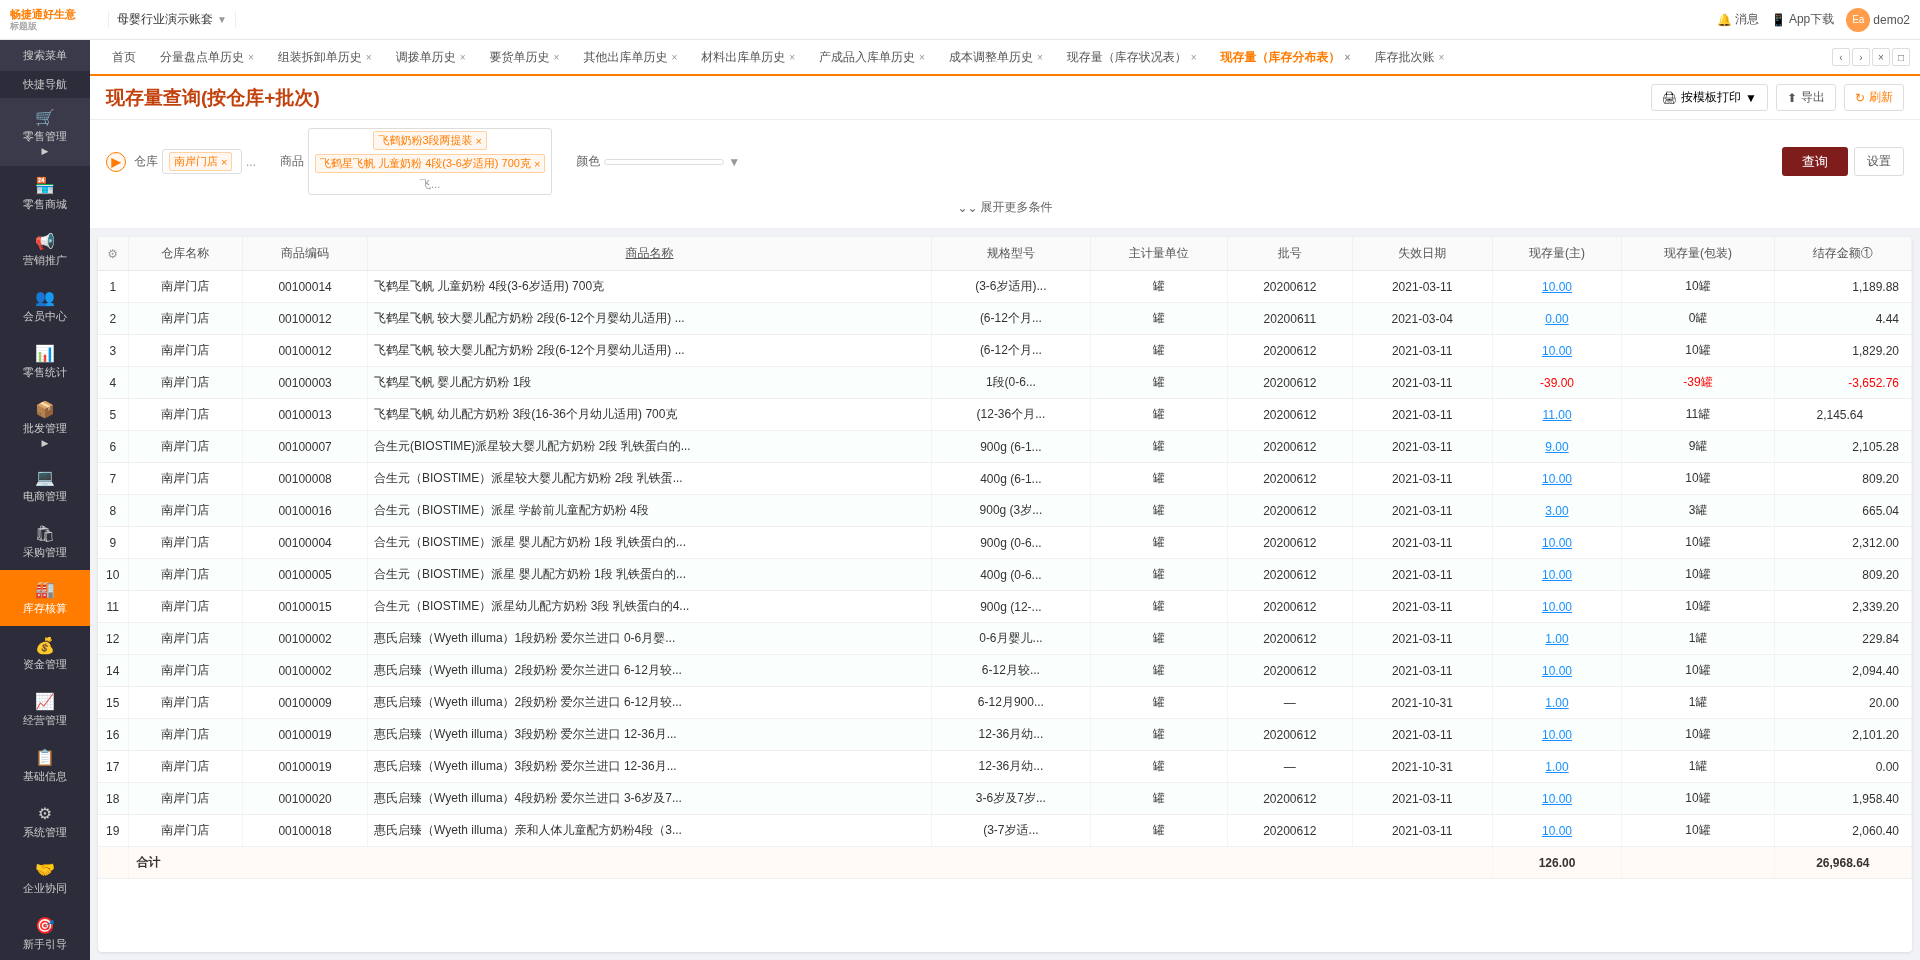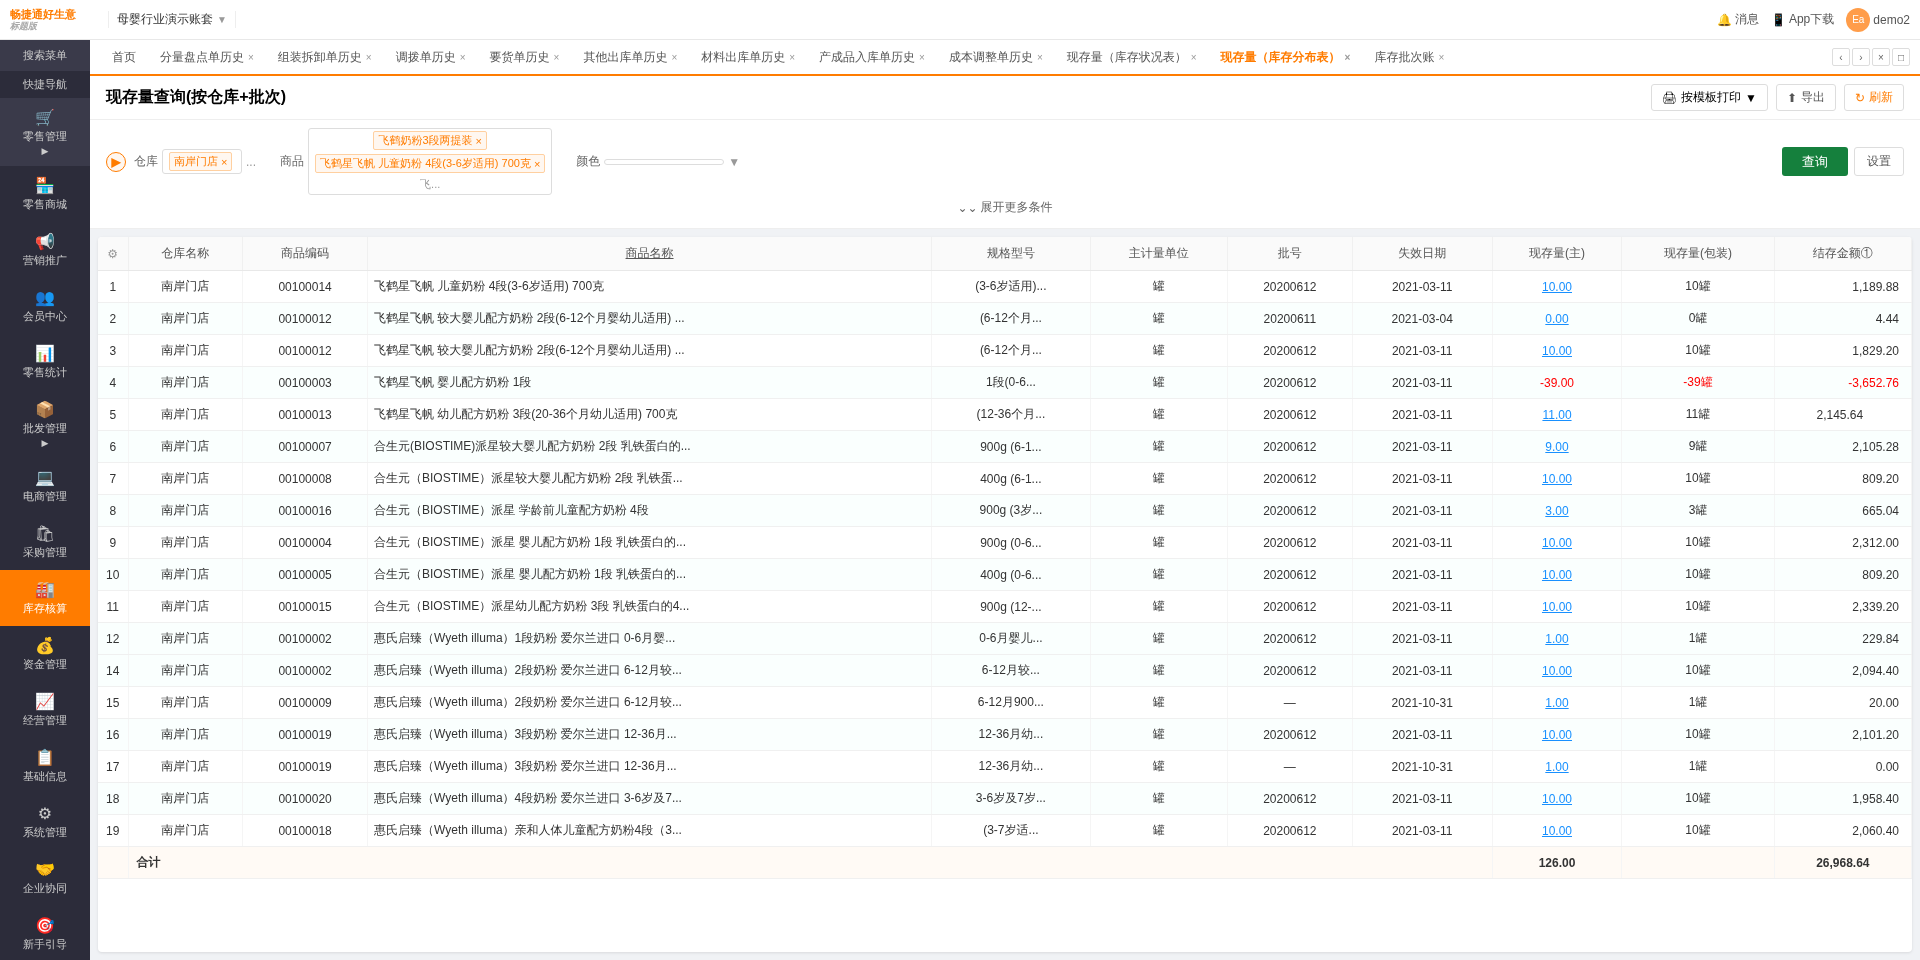--- a/index.html
+++ b/index.html
@@ -36,41 +36,41 @@
       padding: 0 10px; height: 36px; flex-shrink: 0; overflow: hidden;
     }
     .nav-tab { padding: 0 12px; height: 36px; display: flex; align-items: center; font-size: 12px; color: #555; cursor: pointer; white-space: nowrap; border-bottom: 2px solid transparent; margin-bottom: -2px; }
     .nav-tab.active { color: #ff7c00; border-bottom-color: #ff7c00; font-weight: bold; }
     .nav-tab .tab-close-x { margin-left: 4px; font-size: 10px; color: #999; }
     .nav-tabs-arrows { display: flex; align-items: center; gap: 2px; margin-left: auto; }
     .nav-arrow-btn { width: 18px; height: 18px; border: 1px solid #ddd; background: #fff; border-radius: 2px; display: flex; align-items: center; justify-content: center; cursor: pointer; font-size: 10px; color: #666; }
 
     
     .page-header { background: #fff; padding: 8px 16px; display: flex; align-items: center; justify-content: space-between; border-bottom: 1px solid #eee; flex-shrink: 0; }
-    .page-title { font-size: 16px; font-weight: bold; color: #000000; }
+    .page-title { font-size: 19px; font-weight: bold; color: #c2410c; }
     .page-actions { display: flex; align-items: center; gap: 8px; }
     .btn-template { background: #fff; border: 1px solid #ddd; border-radius: 3px; padding: 4px 10px; font-size: 12px; cursor: pointer; display: flex; align-items: center; gap: 4px; }
     .btn-export { background: #fff; border: 1px solid #ddd; border-radius: 3px; padding: 4px 10px; font-size: 12px; cursor: pointer; display: flex; align-items: center; gap: 4px; color: #555; }
     .btn-refresh { background: #fff; border: 1px solid #ddd; border-radius: 3px; padding: 4px 10px; font-size: 12px; cursor: pointer; display: flex; align-items: center; gap: 4px; color: #ff7c00; }
 
     
     .filter-area { background: #fff; padding: 8px 16px; border-bottom: 1px solid #eee; flex-shrink: 0; }
     .filter-row { display: flex; align-items: center; gap: 8px; flex-wrap: nowrap; }
     .filter-expand-btn { background: #fff7f0; border: 1px solid #ff7c00; border-radius: 50%; width: 20px; height: 20px; display: flex; align-items: center; justify-content: center; cursor: pointer; color: #ff7c00; font-size: 12px; font-weight: bold; }
     .filter-group { display: flex; align-items: center; gap: 4px; }
     .filter-label { font-size: 12px; color: #666; white-space: nowrap; }
     .filter-tag-box { display: flex; align-items: center; gap: 4px; min-width: 80px; max-width: 200px; border: 1px solid #ddd; border-radius: 3px; padding: 2px 6px; background: #fff; }
     .filter-tag { display: flex; align-items: center; background: #fff7f0; border: 1px solid #ffd0a0; border-radius: 2px; padding: 1px 4px; font-size: 11px; color: #ff7c00; }
     .filter-tag .tag-close { margin-left: 3px; cursor: pointer; }
     .filter-more { color: #999; font-size: 11px; cursor: pointer; }
     .filter-dots { color: #999; cursor: pointer; }
     .filter-expand-more { display: flex; align-items: center; justify-content: center; width: 100%; padding: 4px 0; }
     .expand-more-btn { color: #666; font-size: 12px; cursor: pointer; display: flex; align-items: center; gap: 3px; border: none; background: none; }
 
-    .btn-query { background: #15803d; color: #fff; border: none; border-radius: 3px; padding: 5px 20px; font-size: 13px; cursor: pointer; }
+    .btn-query { background: #7f1d1d; color: #fff; border: none; border-radius: 3px; padding: 5px 20px; font-size: 13px; cursor: pointer; }
     .btn-settings { background: #fff; border: 1px solid #ddd; border-radius: 3px; padding: 5px 12px; font-size: 12px; cursor: pointer; color: #555; }
 
     
     .table-area { flex: 1; overflow: auto; padding: 0; background: #fff; margin: 8px; border-radius: 4px; box-shadow: 0 1px 3px rgba(0,0,0,0.1); }
     .data-table { width: 100%; border-collapse: collapse; font-size: 12px; }
     .data-table th {
       background: #fafafa; border-bottom: 1px solid #e8e8e8; border-right: 1px solid #f0f0f0;
       padding: 8px 6px; text-align: center; white-space: nowrap; color: #555; font-weight: normal;
       position: sticky; top: 0; z-index: 2;
     }
@@ -86,21 +86,21 @@
     ::-webkit-scrollbar { width: 6px; height: 6px; }
     ::-webkit-scrollbar-thumb { background: #ccc; border-radius: 3px; }
   </style>
 </head>
 <body>
 
 <div class="top-bar">
   <div class="logo-area">
     <div class="logo-text">
       <div>畅捷通好生意</div>
-      <div style="font-size:9px;color:#aaa;font-style:italic;">标题版</div>
+      <div style="font-size:9px;color:#aaa;">标题版</div>
     </div>
   </div>
   <div style="display:flex;align-items:center;gap:4px;padding:0 8px;border-left:1px solid #eee;border-right:1px solid #eee;cursor:pointer;">
     <span style="font-size:12px;color:#333;">母婴行业演示账套</span>
     <span style="color:#999;font-size:10px;">▼</span>
   </div>
   <div class="top-right">
     <div class="top-right-item">
       <span>🔔</span>
       <span>消息</span>
@@ -346,21 +346,21 @@
     <td>20200612</td>
     <td>2021-03-11</td>
     <td><span class="num-red">-39.00</span></td>
     <td><span class="num-red">-39罐</span></td>
     <td style="text-align:right;padding-right:12px;"><span class="num-red">-3,652.76</span></td>
   </tr>
             <tr>
     <td>5</td>
     <td>南岸门店</td>
     <td>00100013</td>
-    <td style="text-align:left;max-width:300px;overflow:hidden;text-overflow:ellipsis;">飞鹤星飞帆 幼儿配方奶粉 3段(20-36个月幼儿适用) 700克</td>
+    <td style="text-align:left;max-width:300px;overflow:hidden;text-overflow:ellipsis;">飞鹤星飞帆 幼儿配方奶粉 3段(16-36个月幼儿适用) 700克</td>
     <td>(12-36个月...</td>
     <td>罐</td>
     <td>20200612</td>
     <td>2021-03-11</td>
     <td><span class="num-link">11.00</span></td>
     <td><span class="">11罐</span></td>
     <td style="padding-right:12px;"><span class="">2,145.64</span></td>
   </tr>
             <tr class="row-even">
     <td>6</td>

